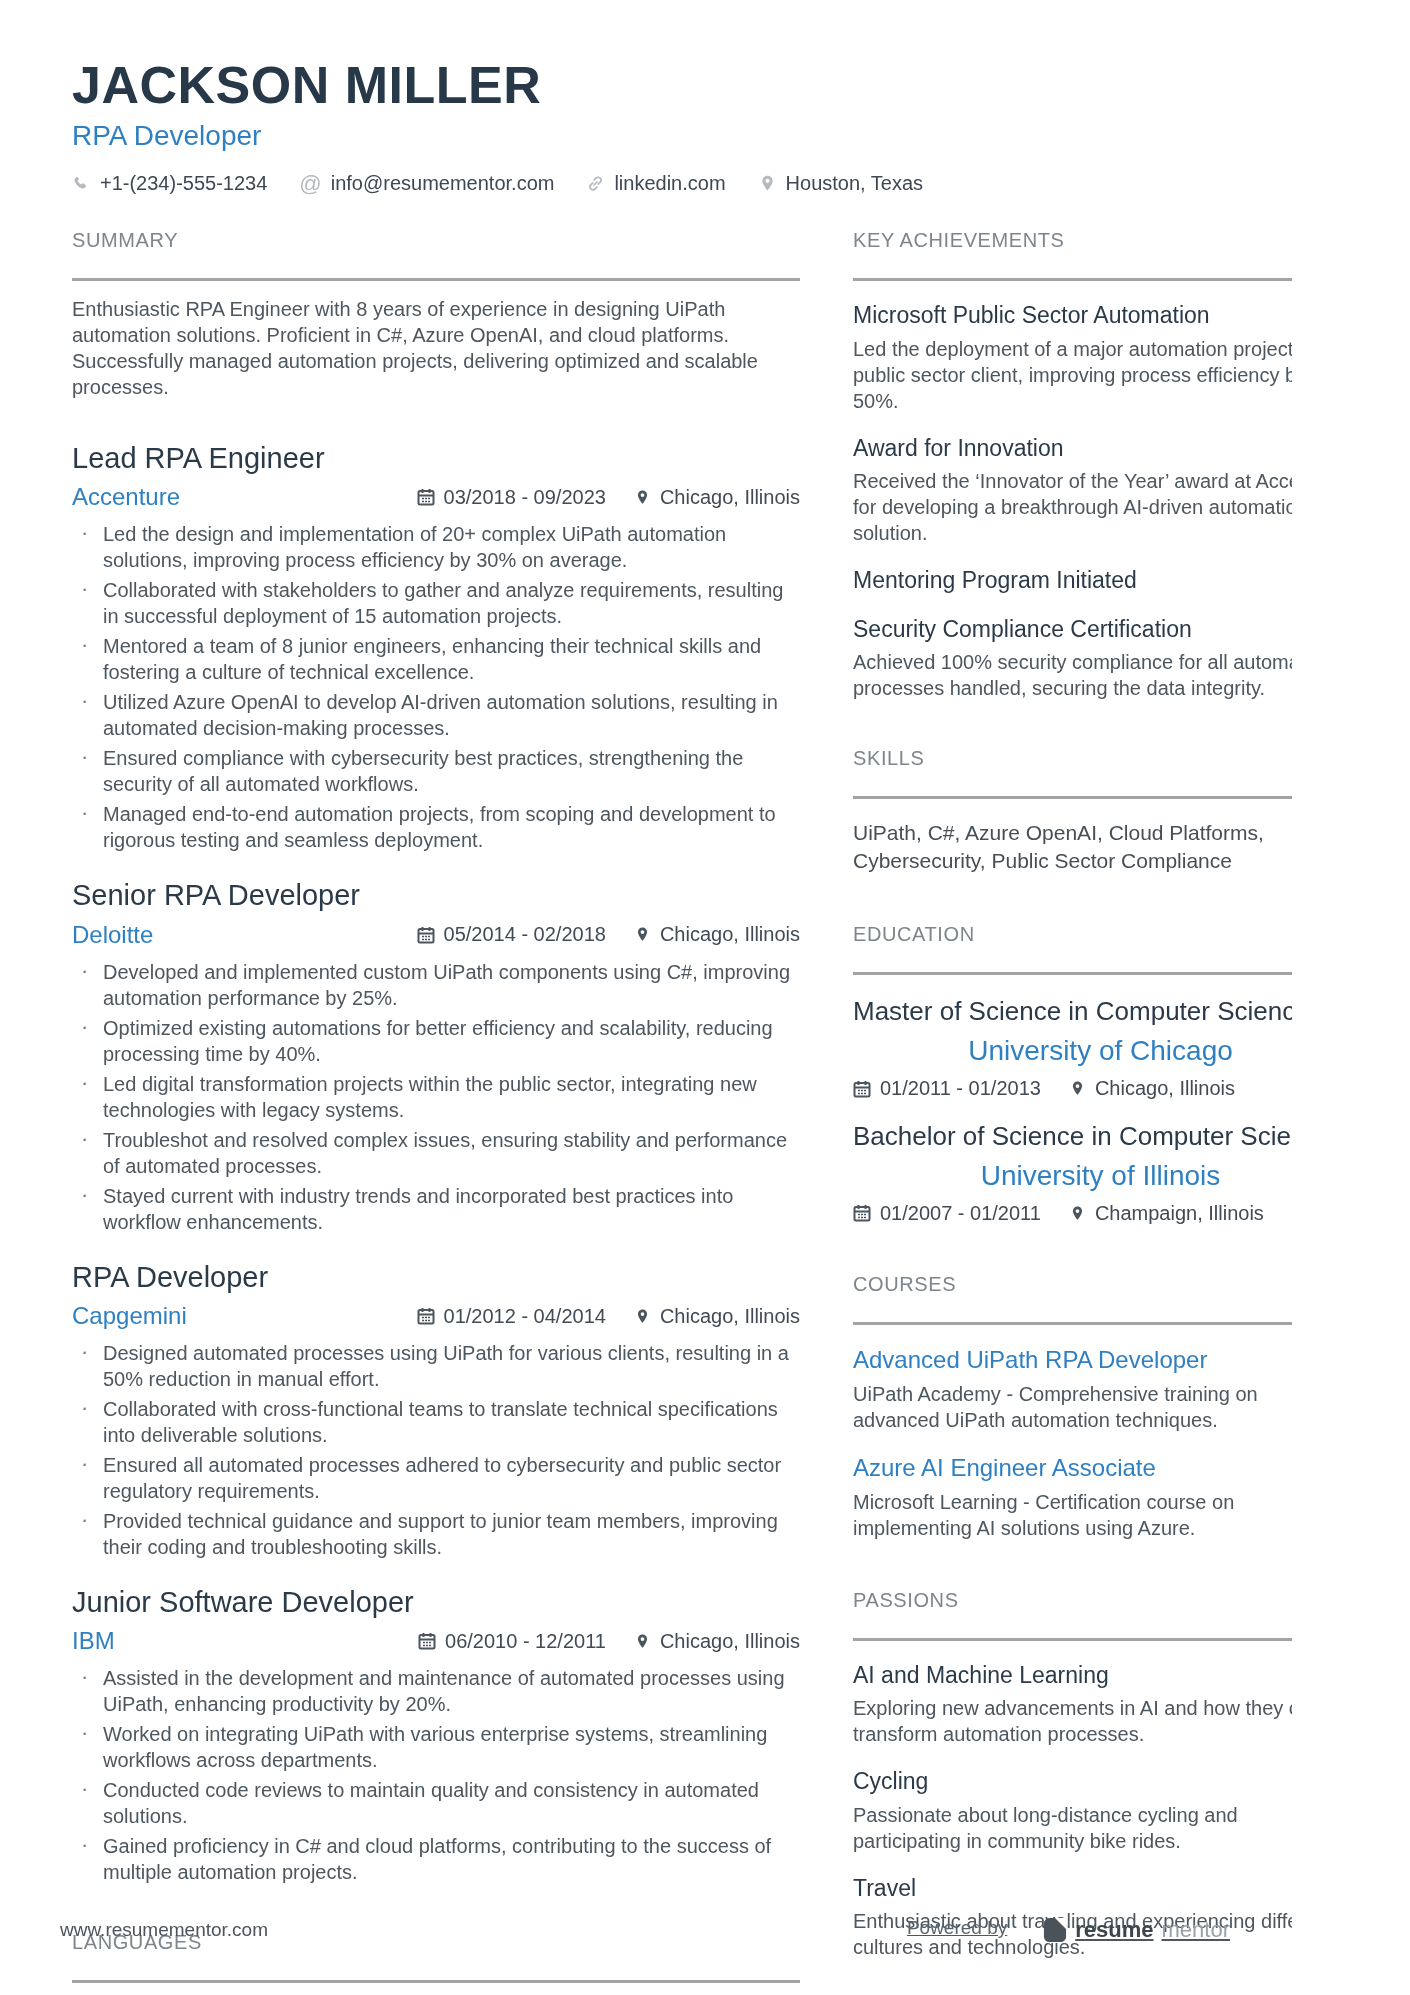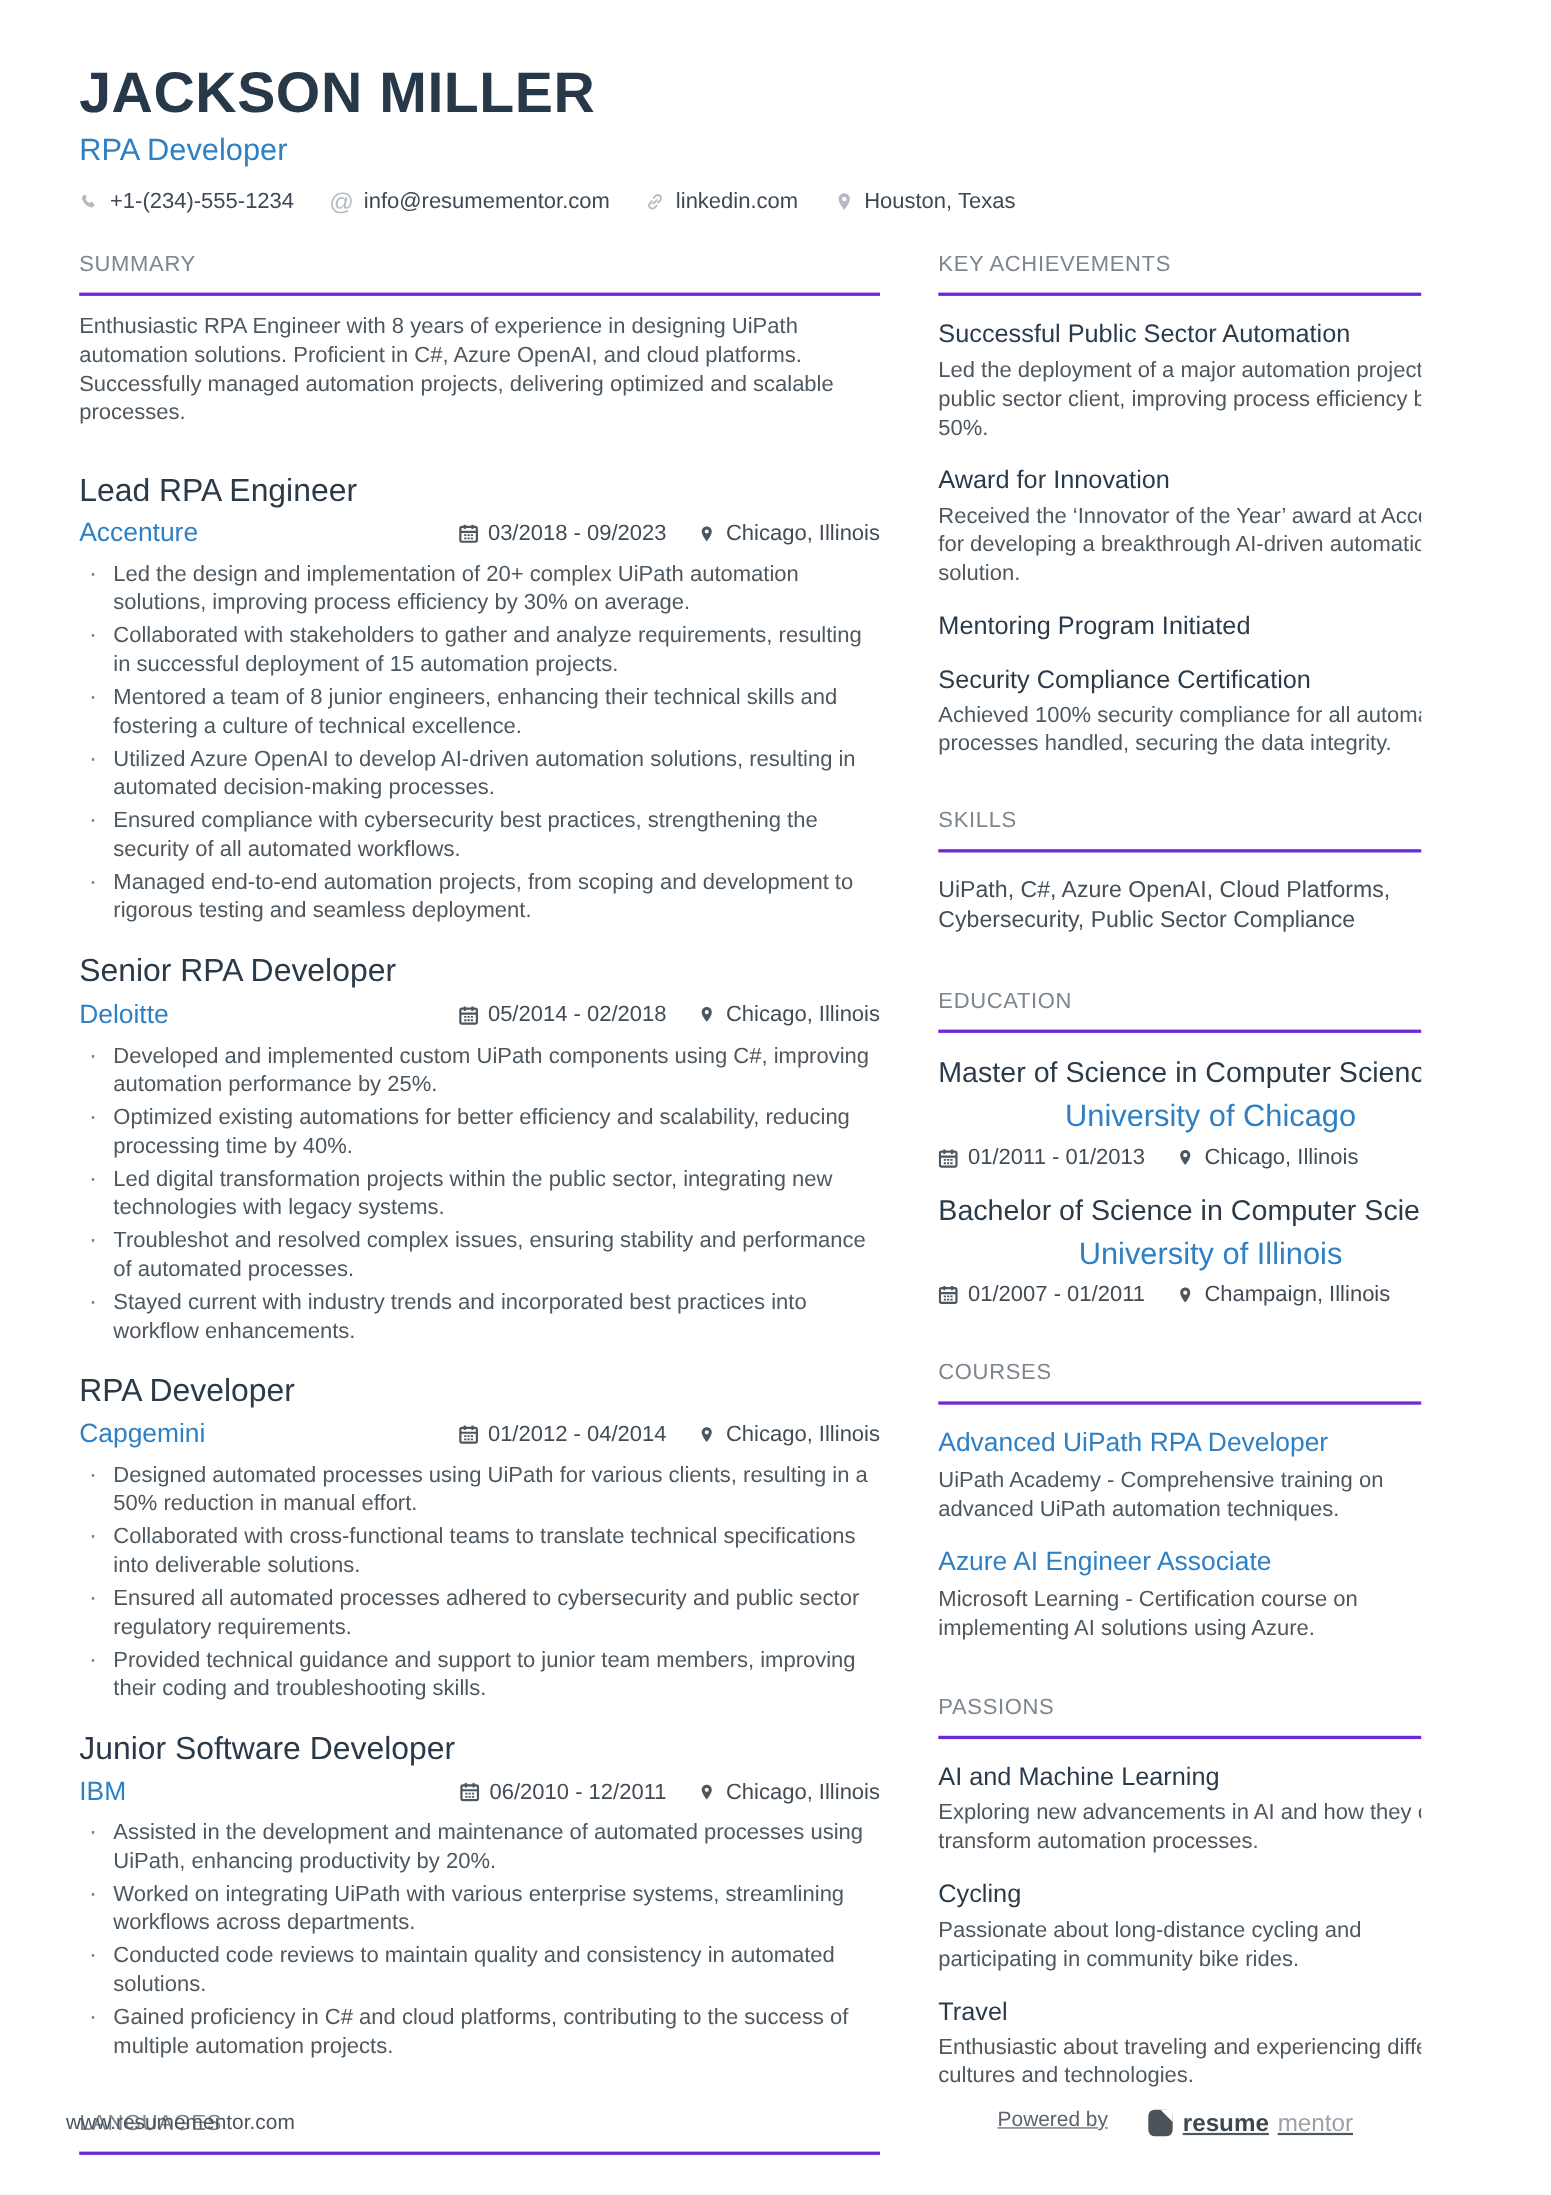--- a/index.html
+++ b/index.html
@@ -12,22 +12,22 @@
   .cand-title{margin-top:7px;font-size:28px;color:#2f80c3;}
   .contact-row{display:flex;align-items:center;gap:32px;margin-top:20px;font-size:20px;color:#3d4852;}
   .contact-item{display:inline-flex;align-items:center;gap:9px;}
   .at-glyph{font-size:22px;color:#b4bac0;line-height:1;}
 
   
   .columns{display:flex;gap:53px;align-items:flex-start;}
   .col-left{width:728px;flex:0 0 728px;}
   .col-right{width:495px;flex:0 0 495px;}
 
-  .sec-head{font-size:20px;color:#7d858d;letter-spacing:.6px;padding-bottom:14px;
-            border-bottom:3px solid #6d28d9;}
+  .sec-head{font-size:20px;color:#7d858d;letter-spacing:.6px;padding-bottom:26px;
+            border-bottom:3px solid #a3a3a3;}
   section{margin-top:42px;}
   section.first{margin-top:34px;}
 
   
   .summary-text{margin:15px 0 0;font-size:20px;line-height:26px;color:#4d575f;}
 
   .job{margin-top:26px;}
   .job.first{margin-top:16px;}
   .job-title{margin:0;font-size:29px;font-weight:400;color:#2b3a49;line-height:1.15;}
   .job-meta{display:flex;align-items:center;margin-top:8px;}
@@ -230,21 +230,21 @@
         <div class="sec-head">LANGUAGES</div>
 
       </section>
     </div>
 
     <div class="col-right">
 
       <section class="first">
         <div class="sec-head">KEY ACHIEVEMENTS</div>
         <div class="achv">
-          <div class="item-title">Successful Public Sector Automation</div>
+          <div class="item-title">Microsoft Public Sector Automation</div>
           <div class="item-text">Led the deployment of a major automation project for a public sector client, improving process efficiency by 50%.</div>
         </div>
         <div class="achv">
           <div class="item-title">Award for Innovation</div>
           <div class="item-text">Received the ‘Innovator of the Year’ award at Accenture for developing a breakthrough AI-driven automation solution.</div>
         </div>
         <div class="achv">
           <div class="item-title">Mentoring Program Initiated</div>
         </div>
         <div class="achv">

